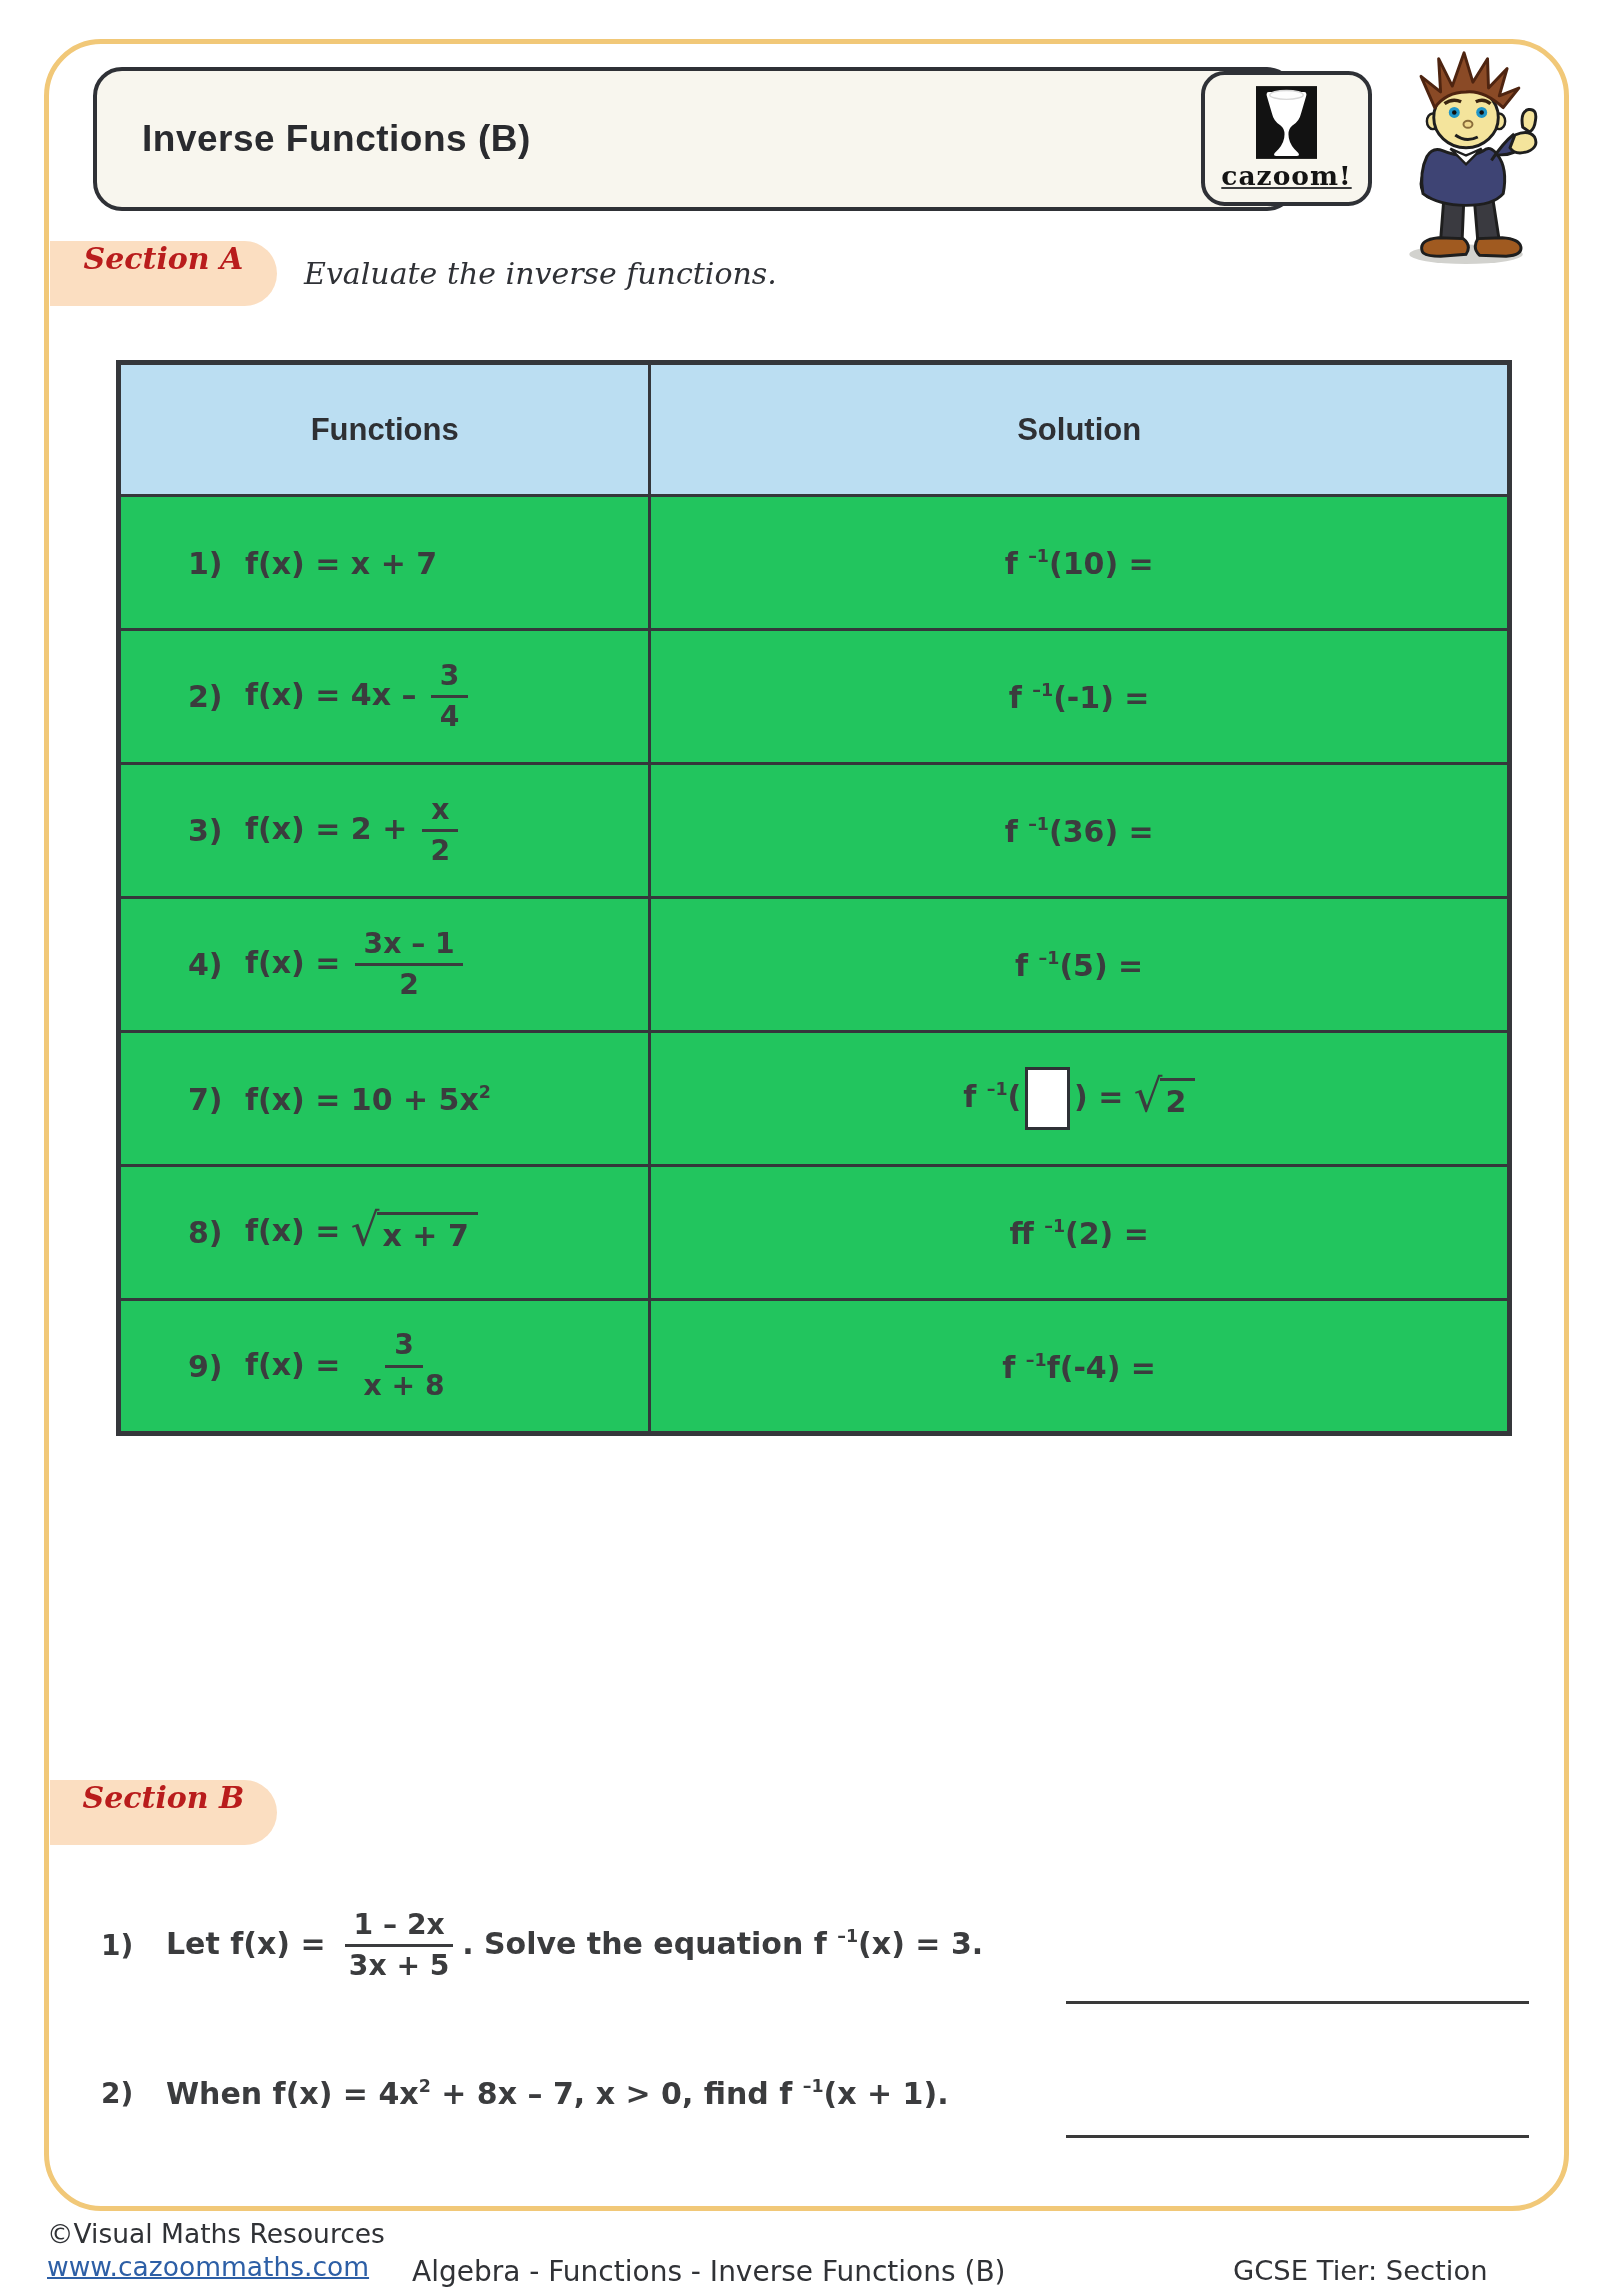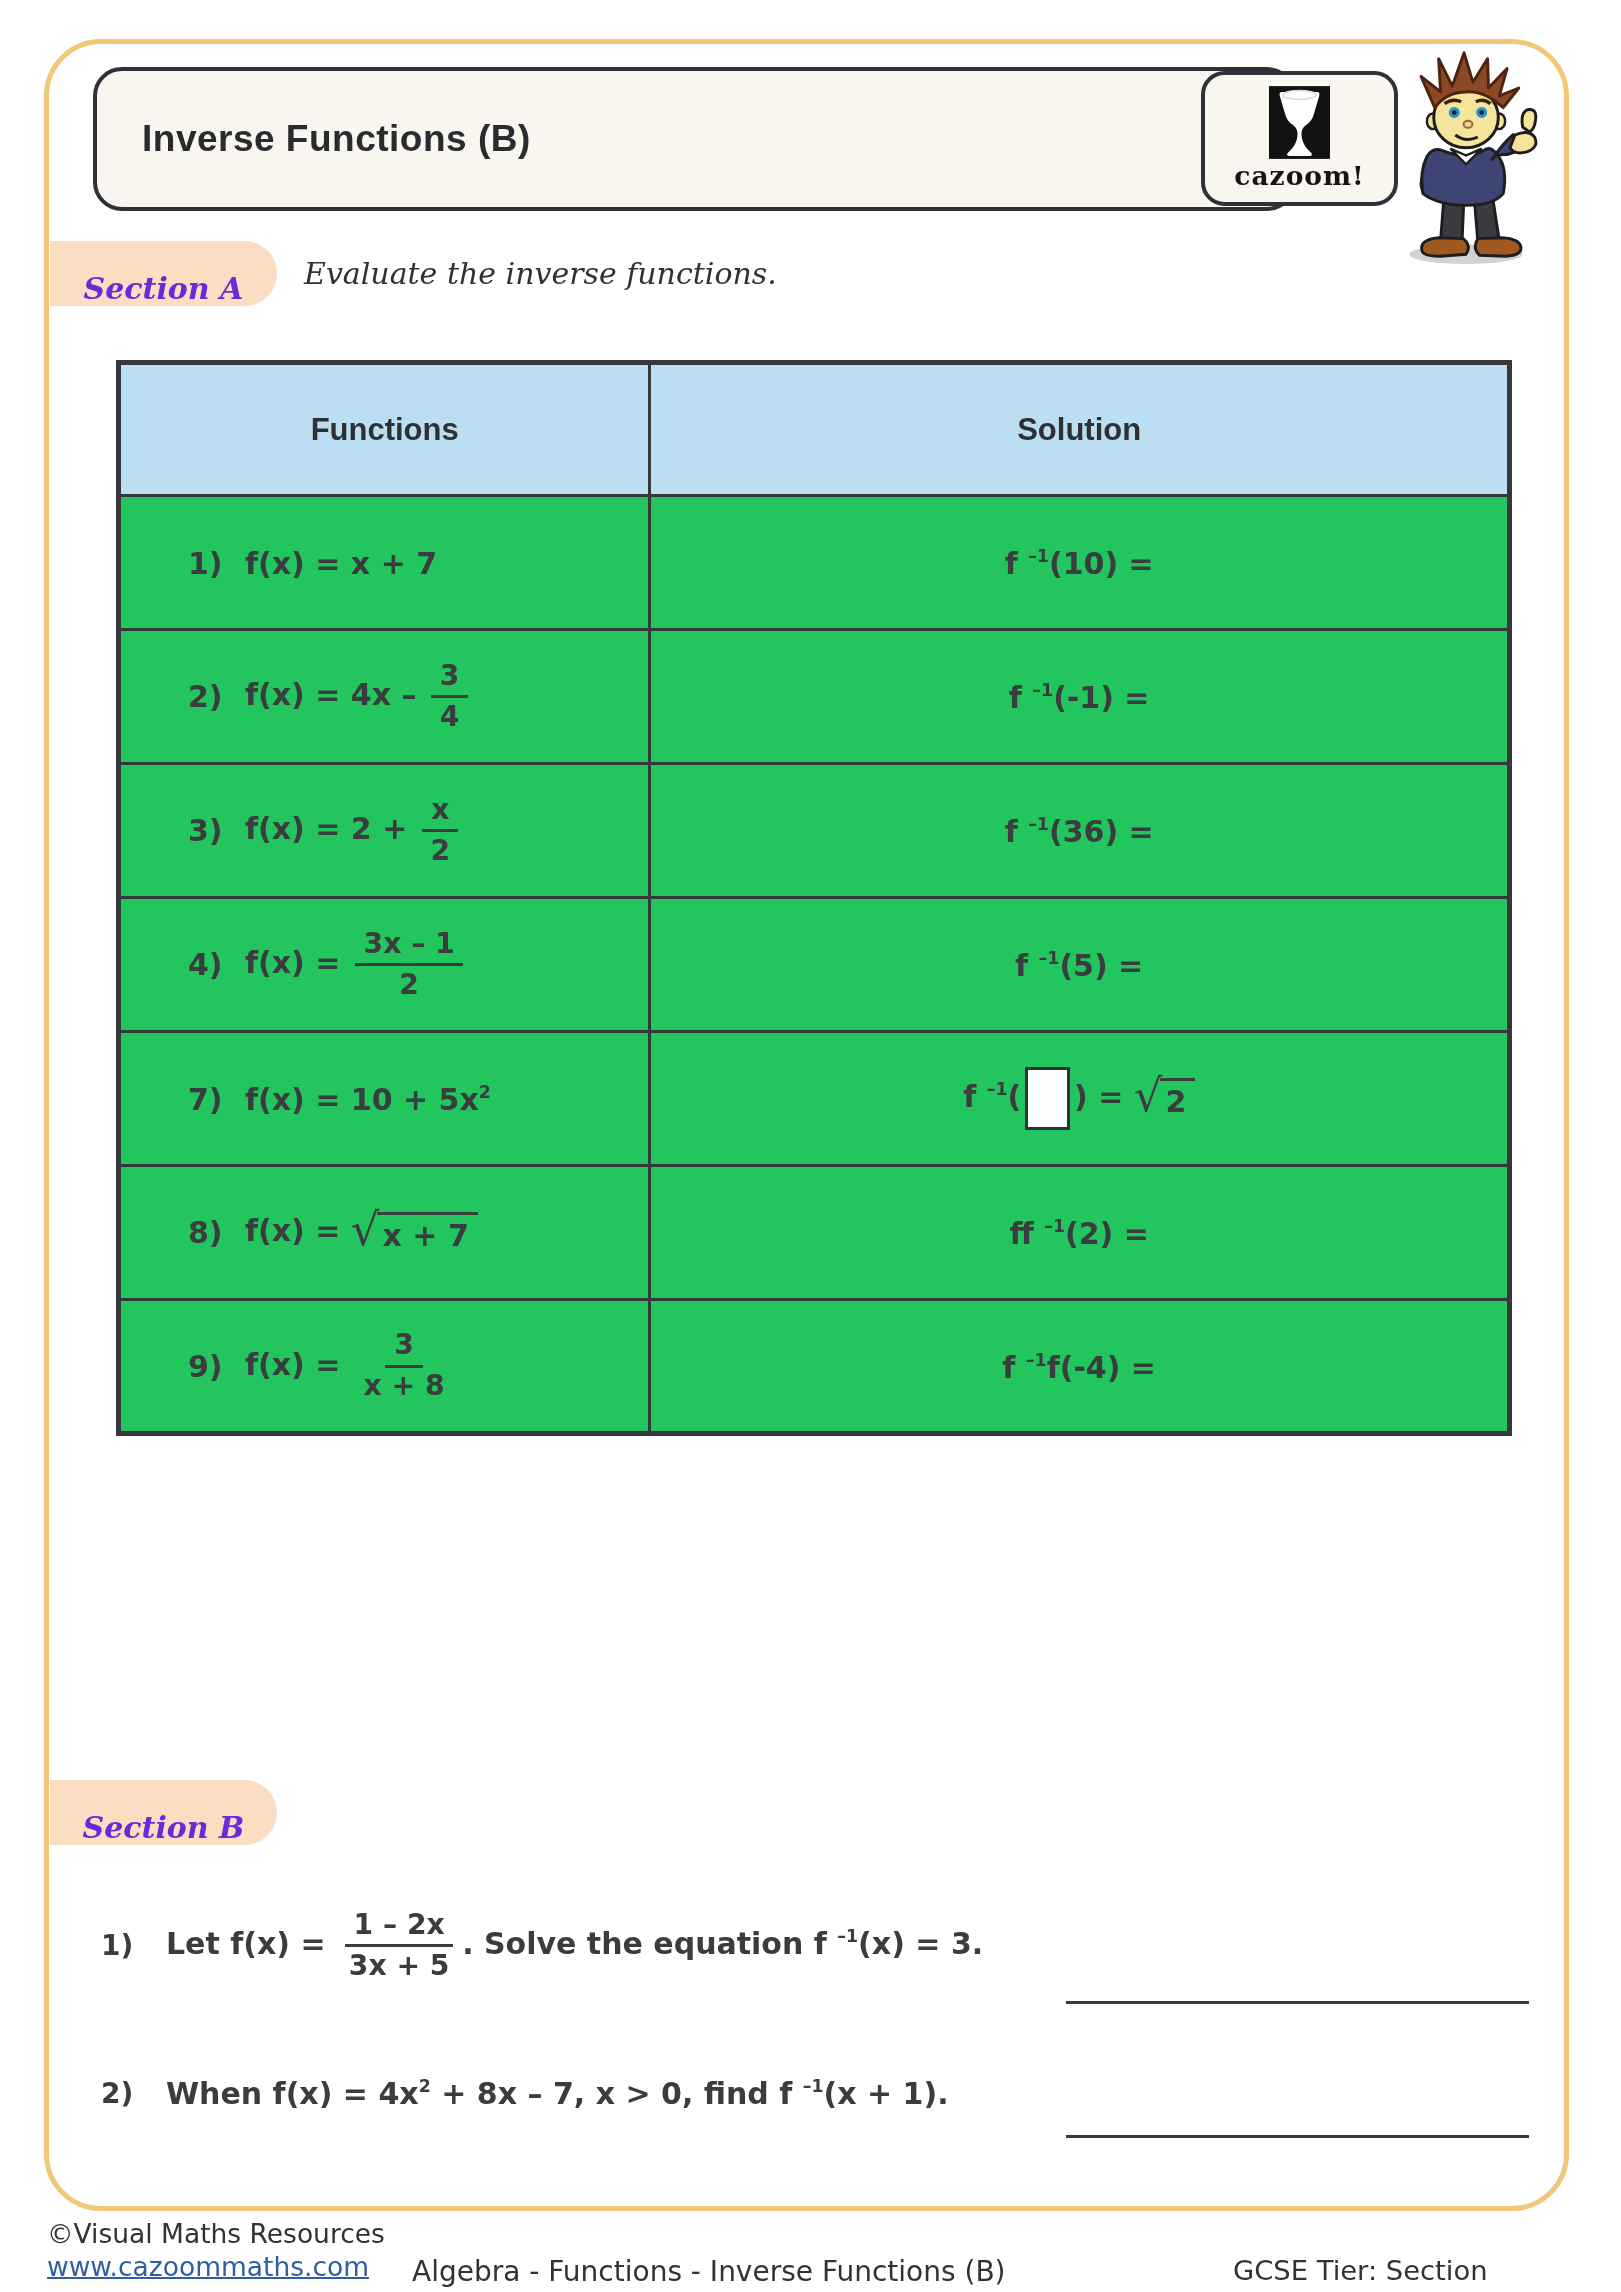--- a/index.html
+++ b/index.html
@@ -22,37 +22,37 @@
     position:absolute;left:93px;top:67px;width:1203px;height:144px;
     background:var(--cream);border:4.9px solid var(--dark);border-radius:29px;
     display:flex;align-items:center;z-index:2;
   }
   .title-box h1{
     font-family:"Liberation Sans",sans-serif;font-size:37px;font-weight:bold;
     color:#2A2B2F;padding-left:45px;letter-spacing:0.5px;
   }
   
   .logo-box{
-    position:absolute;left:1201px;top:71px;width:197px;height:135px;
+    position:absolute;left:1201px;top:71px;width:171px;height:135px;
     background:var(--cream);border:4.9px solid var(--dark);border-radius:23.5px;
-    display:flex;flex-direction:column;align-items:center;justify-content:center;z-index:3;
+    display:flex;flex-direction:column;align-items:center;justify-content:center;z-index:3;text-decoration:underline;
   }
   .logo-square{width:61px;height:73px;}
   .logo-text{
     font-family:"DejaVu Serif","Liberation Serif",serif;font-weight:bold;
     font-size:26.5px;color:#141414;margin-top:1px;letter-spacing:1px;
   }
   
   .character{position:absolute;left:1376px;top:45px;width:182px;height:223px;z-index:4;}
   
   .section-badge{
     position:absolute;left:50px;width:227px;height:65px;background:var(--peach);
-    border-radius:0 41px 41px 0;display:flex;align-items:flex-end;justify-content:center;
+    border-radius:0 41px 41px 0;display:flex;align-items:flex-start;justify-content:center;
     font-family:"DejaVu Serif","Liberation Serif",serif;font-style:italic;font-weight:bold;
-    font-size:30px;color:#6d28d9;z-index:2;
+    font-size:30px;color:#b91c1c;z-index:2;
   }
   .badge-a{top:241px;}
   .badge-b{top:1780px;}
   .instruction{
     position:absolute;left:304px;top:241px;height:65px;line-height:65px;
     font-family:"DejaVu Serif","Liberation Serif",serif;font-style:italic;
     font-size:30px;color:#2F3136;
   }
   
   table.main-table{

